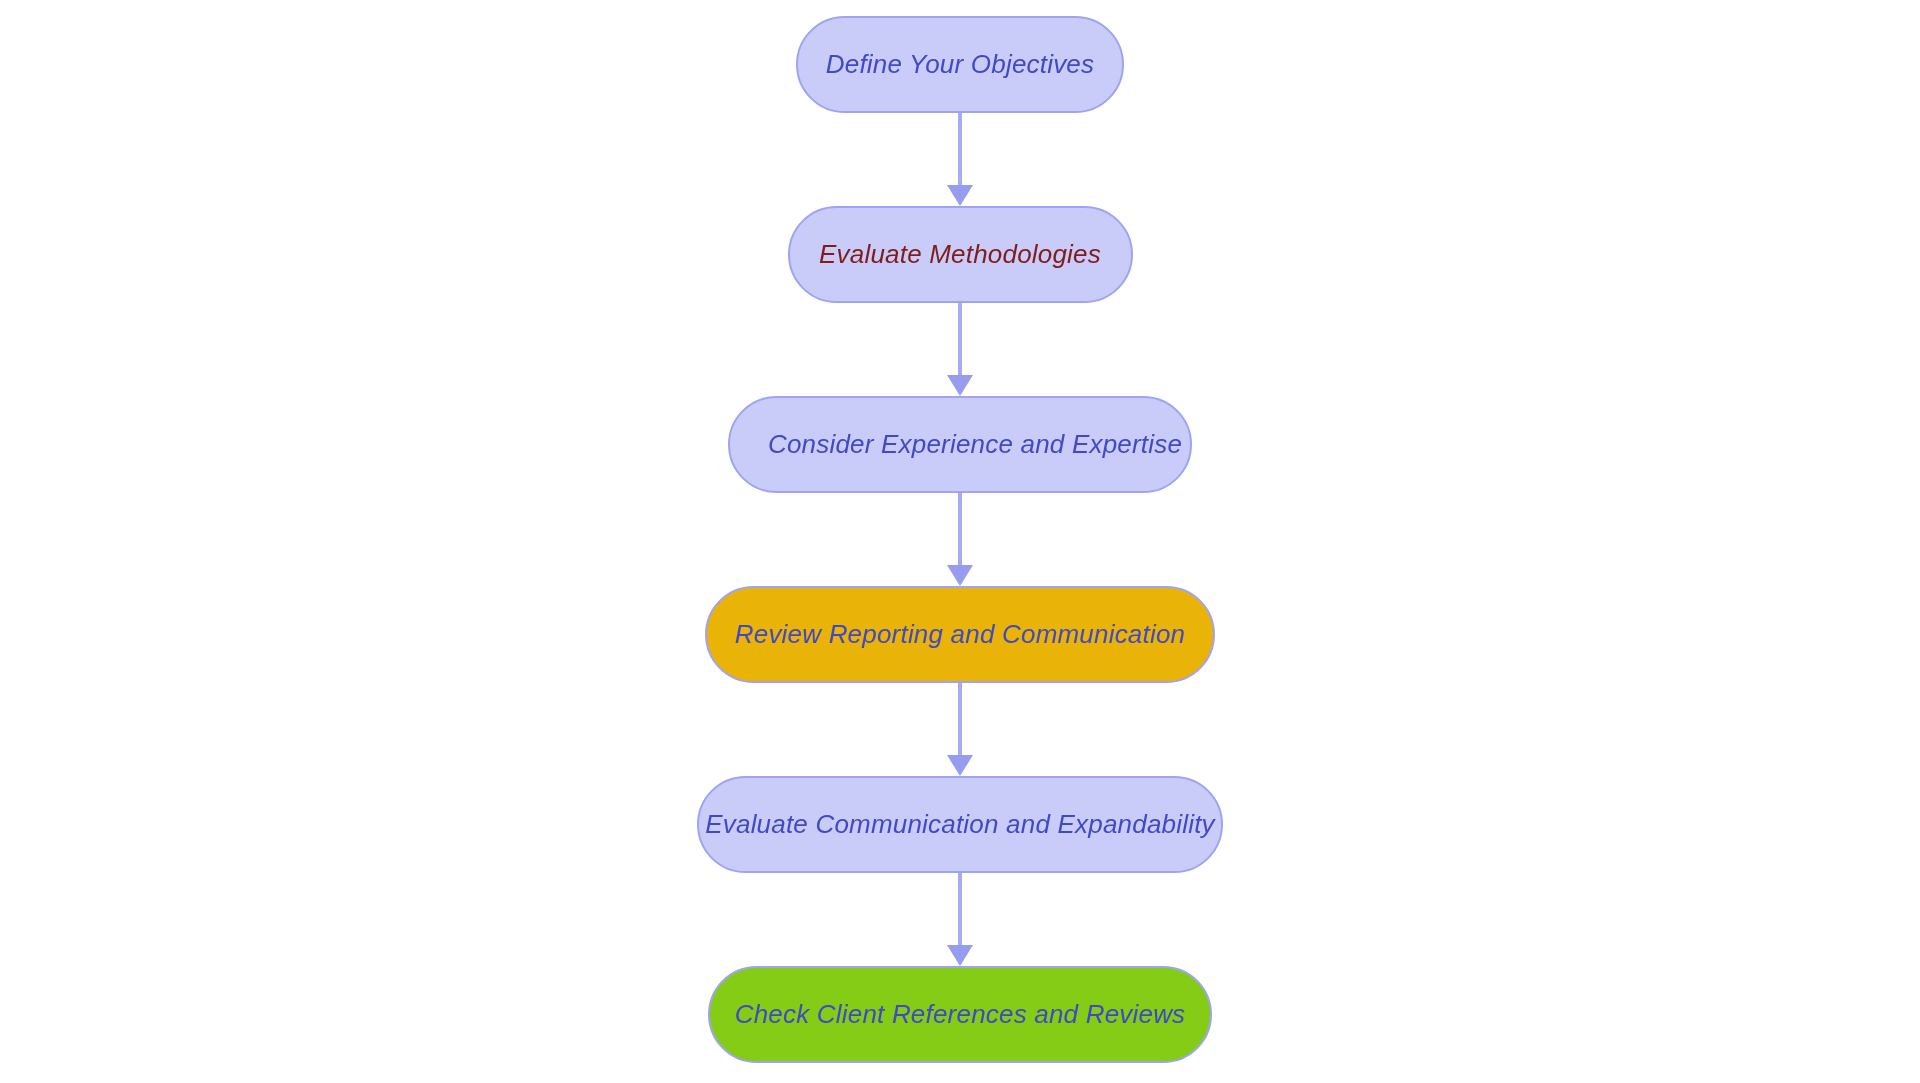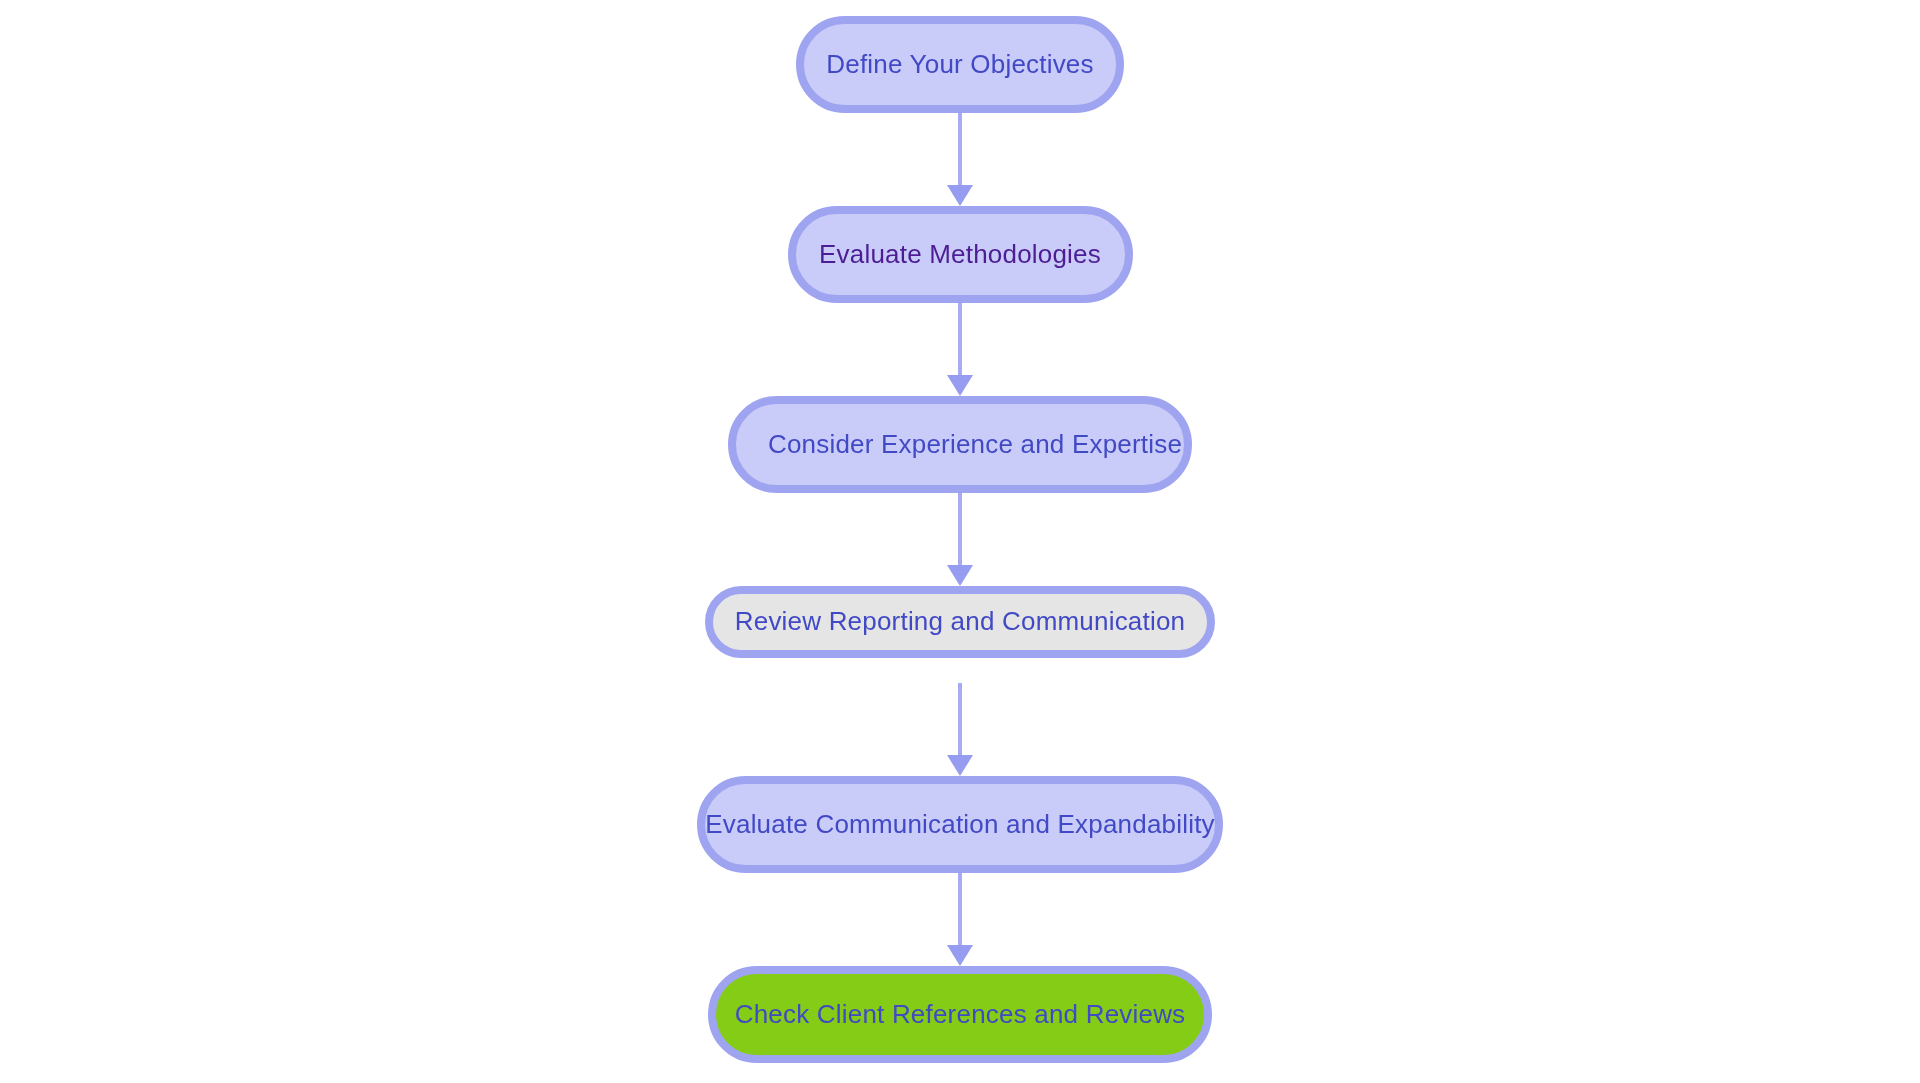--- a/index.html
+++ b/index.html
@@ -15,22 +15,23 @@
     overflow: hidden;
     font-family: "Liberation Sans", sans-serif;
   }
   .node {
     position: absolute;
     box-sizing: border-box;
     display: flex;
     align-items: center;
     justify-content: center;
     border-radius: 48.5px;
-    border: 8px solid #a16207;
+    border: 2px solid #a16207;
     background: #c9cbf8;
+    font-style: italic;
   }
   .node-label {
     font-size: 26px;
     line-height: 1.2;
     color: #4149c5;
     white-space: nowrap;
     text-align: center;
     letter-spacing: 0.2px;
   }
   .arrow {
@@ -62,38 +63,38 @@
   <div class="node" style="left: 796px; top: 16px; width: 328px; height: 97px; background: rgb(201, 203, 248); border-color: rgb(159, 164, 241);">
     <span class="node-label" style="color: rgb(65, 73, 197);">Define Your Objectives</span>
   </div>
 
   <div class="arrow" style="left: 947px; top: 113px; width: 26px; height: 93px;">
     <div class="arrow-line" style="background: rgb(166, 171, 244);"></div>
     <div class="arrow-head" style="border-top-color: rgb(150, 156, 240);"></div>
   </div>
 
   <div class="node" style="left: 787.5px; top: 206px; width: 345px; height: 97px; background: rgb(201, 203, 248); border-color: rgb(159, 164, 241);">
-    <span class="node-label" style="color: #4c1d95;">Evaluate Methodologies</span>
+    <span class="node-label" style="color: #7f1d1d;">Evaluate Methodologies</span>
   </div>
 
   <div class="arrow" style="left: 947px; top: 303px; width: 26px; height: 93px;">
     <div class="arrow-line" style="background: rgb(166, 171, 244);"></div>
     <div class="arrow-head" style="border-top-color: rgb(150, 156, 240);"></div>
   </div>
 
   <div class="node" style="left: 728px; top: 396px; width: 464px; height: 97px; background: rgb(201, 203, 248); border-color: rgb(159, 164, 241);">
     <span class="node-label" style="color: rgb(65, 73, 197); margin-left: 30px;">Consider Experience and Expertise</span>
   </div>
 
   <div class="arrow" style="left: 947px; top: 493px; width: 26px; height: 93px;">
     <div class="arrow-line" style="background: rgb(166, 171, 244);"></div>
     <div class="arrow-head" style="border-top-color: rgb(150, 156, 240);"></div>
   </div>
 
-  <div class="node" style="left: 705px; top: 586px; width: 510px; height: 72px; background: #e5e5e5; border-color: rgb(159, 164, 241);">
+  <div class="node" style="left: 705px; top: 586px; width: 510px; height: 97px; background: #eab308; border-color: rgb(159, 164, 241);">
     <span class="node-label" style="color: rgb(65, 73, 197);">Review Reporting and Communication</span>
   </div>
 
   <div class="arrow" style="left: 947px; top: 683px; width: 26px; height: 93px;">
     <div class="arrow-line" style="background: rgb(166, 171, 244);"></div>
     <div class="arrow-head" style="border-top-color: rgb(150, 156, 240);"></div>
   </div>
 
   <div class="node" style="left: 697px; top: 776px; width: 526px; height: 97px; background: rgb(201, 203, 248); border-color: rgb(159, 164, 241);">
     <span class="node-label" style="color: rgb(65, 73, 197);">Evaluate Communication and Expandability</span>

